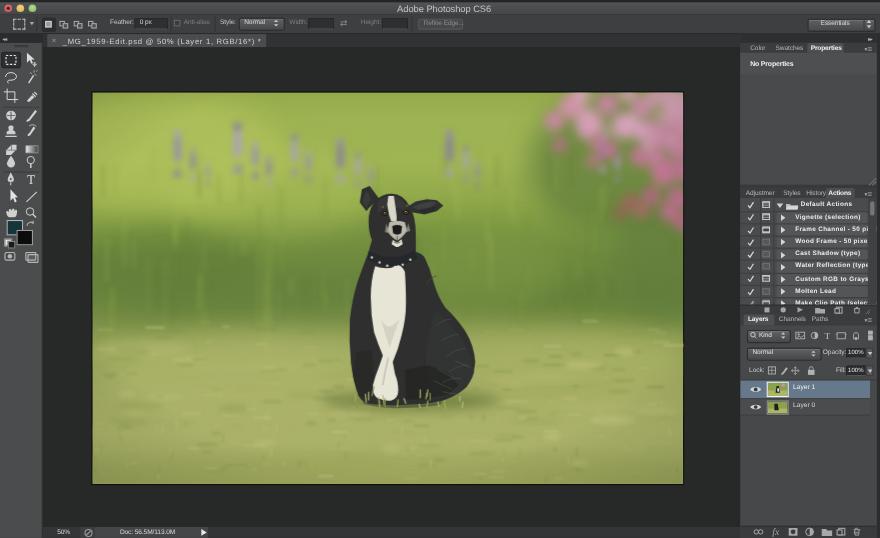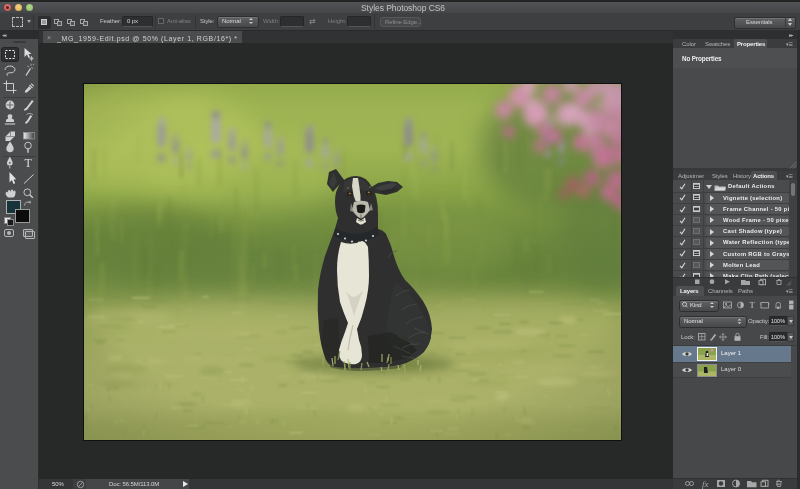--- a/index.html
+++ b/index.html
@@ -17,21 +17,21 @@
   .sep{background:#333435;width:1px;}
 </style>
 </head>
 <body>
 
 <div class="abs" style="left:0;top:0;width:800px;height:13px;background:linear-gradient(#525356,#454648);border-top:2px solid #232424;box-sizing:border-box;"></div>
 <div class="abs" style="left:4px;top:4px;width:7px;height:7px;border-radius:50%;background:radial-gradient(circle at 50% 40%,#e7807d,#c24a45);"></div>
 <div class="abs" style="left:6px;top:6px;width:3px;height:3px;border-radius:50%;background:#571e1a;"></div>
 <div class="abs" style="left:15px;top:4px;width:7px;height:7px;border-radius:50%;background:radial-gradient(circle at 50% 40%,#f0d489,#d9a940);"></div>
 <div class="abs" style="left:26px;top:4px;width:7px;height:7px;border-radius:50%;background:radial-gradient(circle at 50% 40%,#b4dc8e,#82b45e);"></div>
-<div class="abs txt" style="left:361px;top:3.5px;font-size:8.5px;letter-spacing:-.05px;color:#c4c4c4;">Styles Photoshop CS6</div>
+<div class="abs txt" style="left:361px;top:3.5px;font-size:8.5px;letter-spacing:-.05px;color:#c4c4c4;">Adobe Photoshop CS6</div>
 
 <div class="abs" style="left:0;top:13px;width:800px;height:18px;background:#3e3f41;border-bottom:1px solid #2a2a2a;box-sizing:border-box;"></div>
 <div id="optbar">
 
   <div class="abs" style="left:12px;top:17px;width:11px;height:10px;border:1px dashed #b9b9b9;box-sizing:border-box;"></div>
   <div class="abs" style="left:27px;top:20px;width:0;height:0;border-top:3px solid #a8a8a8;border-left:2.5px solid transparent;border-right:2.5px solid transparent;"></div>
   <div class="sep abs" style="left:33px;top:15px;height:14px;"></div>
 
   <div class="abs" style="left:38px;top:16px;width:13px;height:13px;background:#2c2d2e;border-radius:2px;"></div>
   <div class="abs" style="left:41px;top:19px;width:6px;height:6px;border:1px solid #cccccc;box-sizing:border-box;background:#9a9a9a;"></div>

